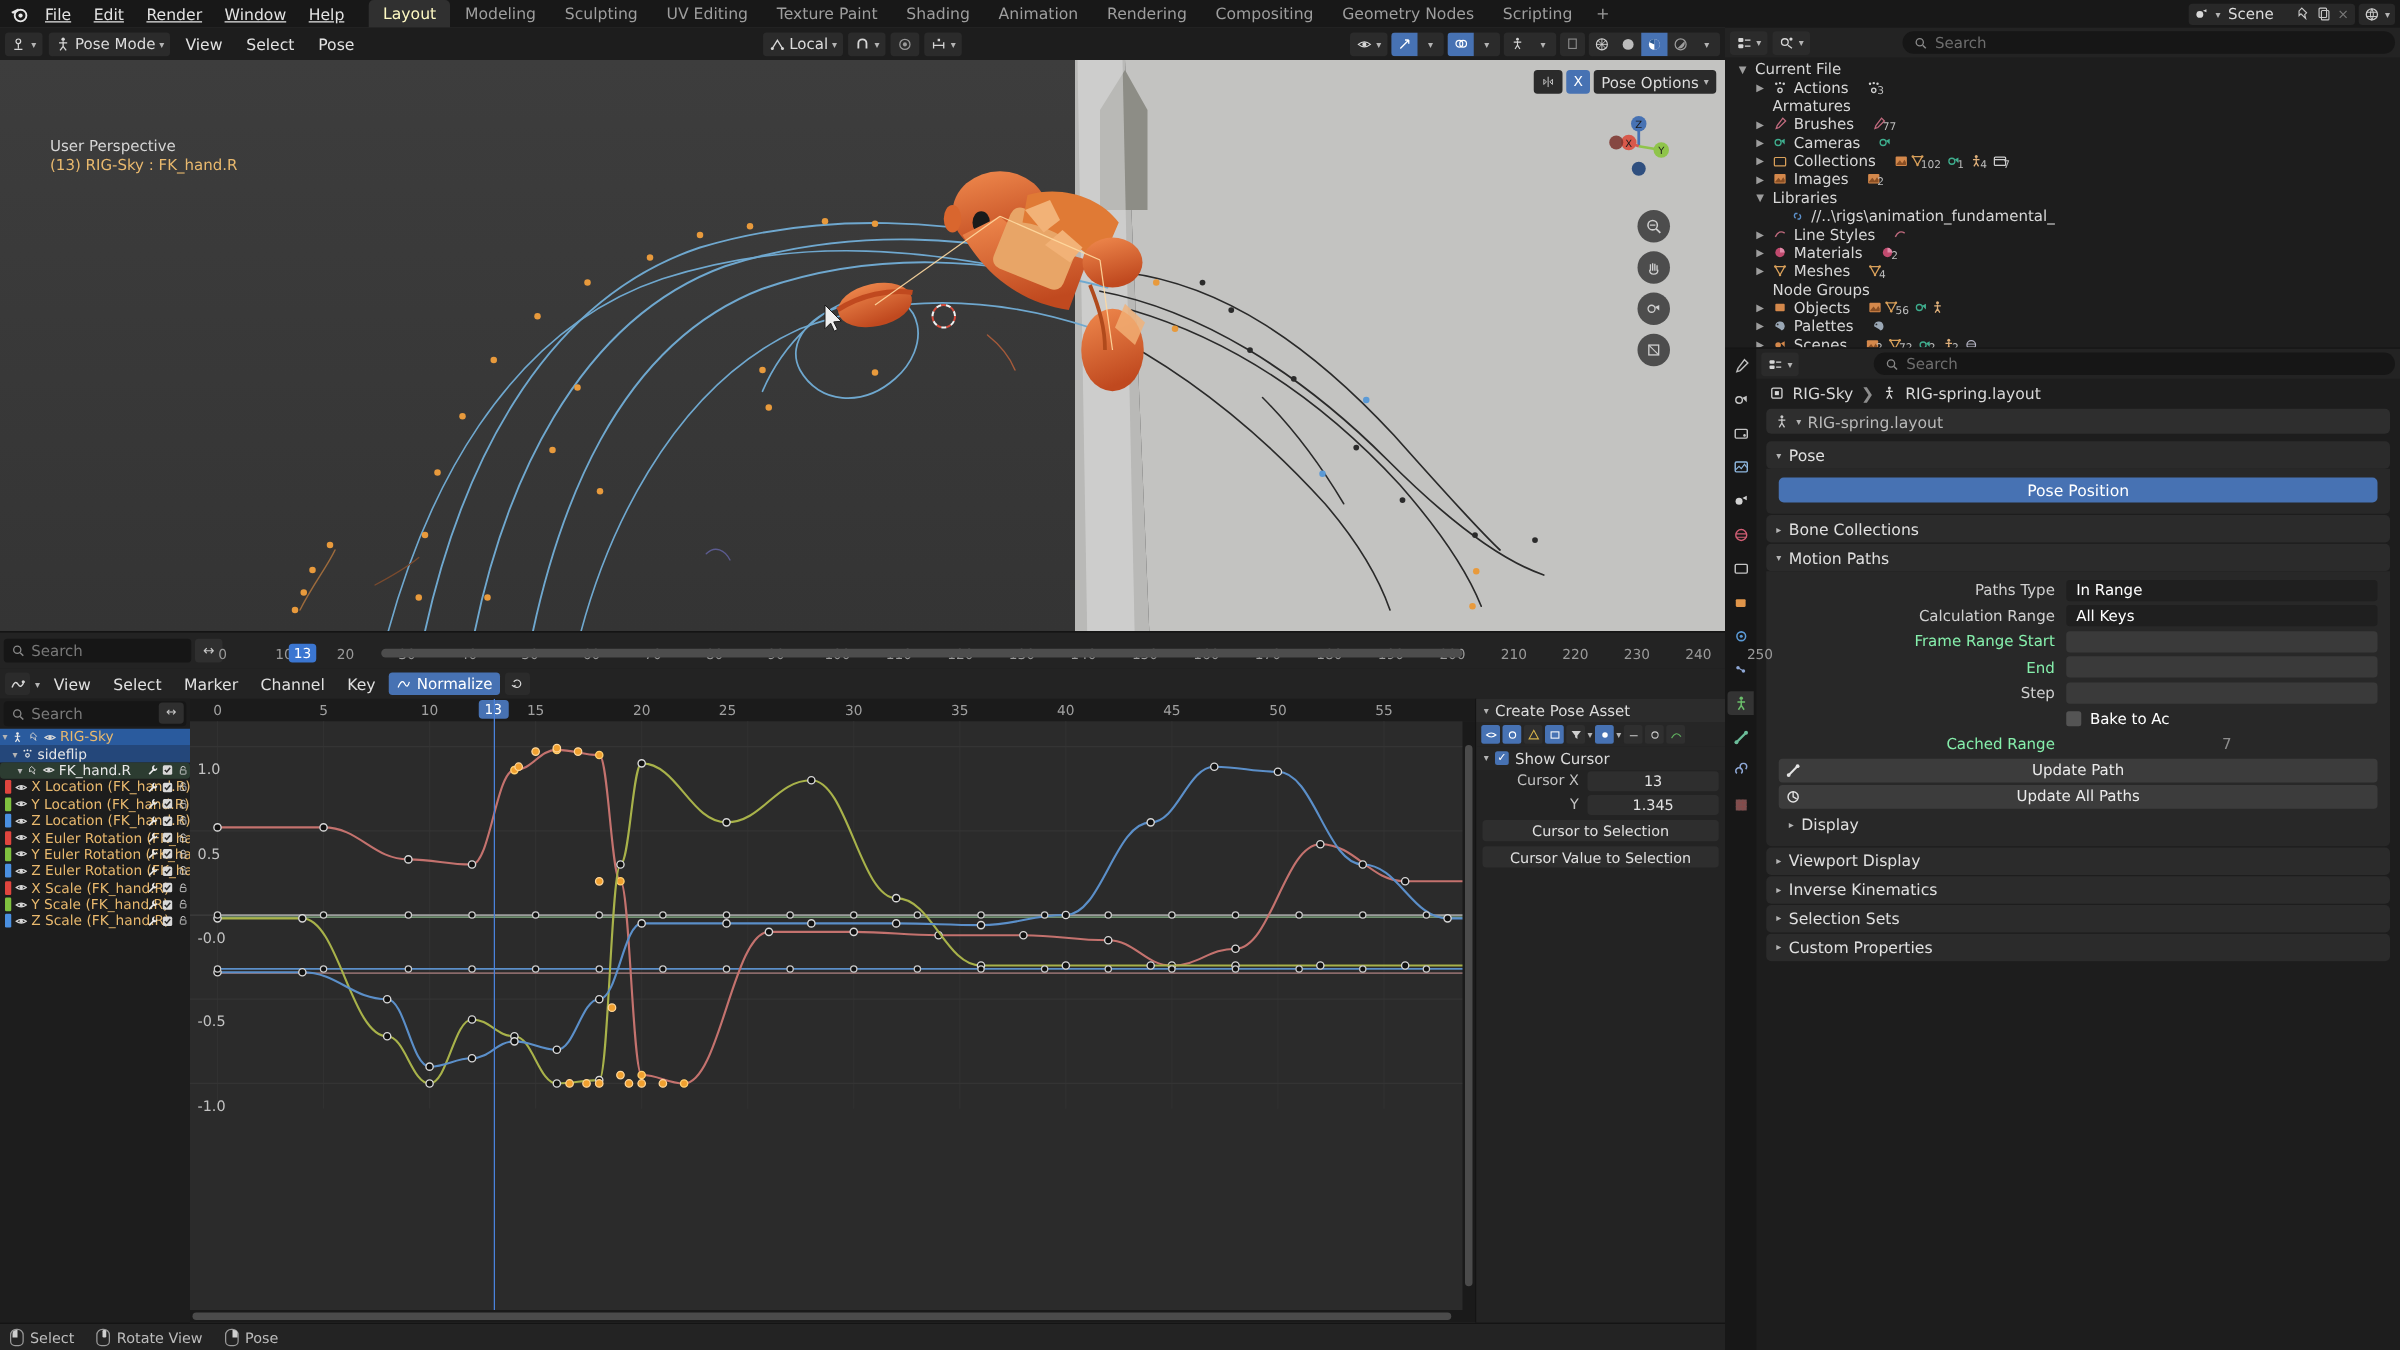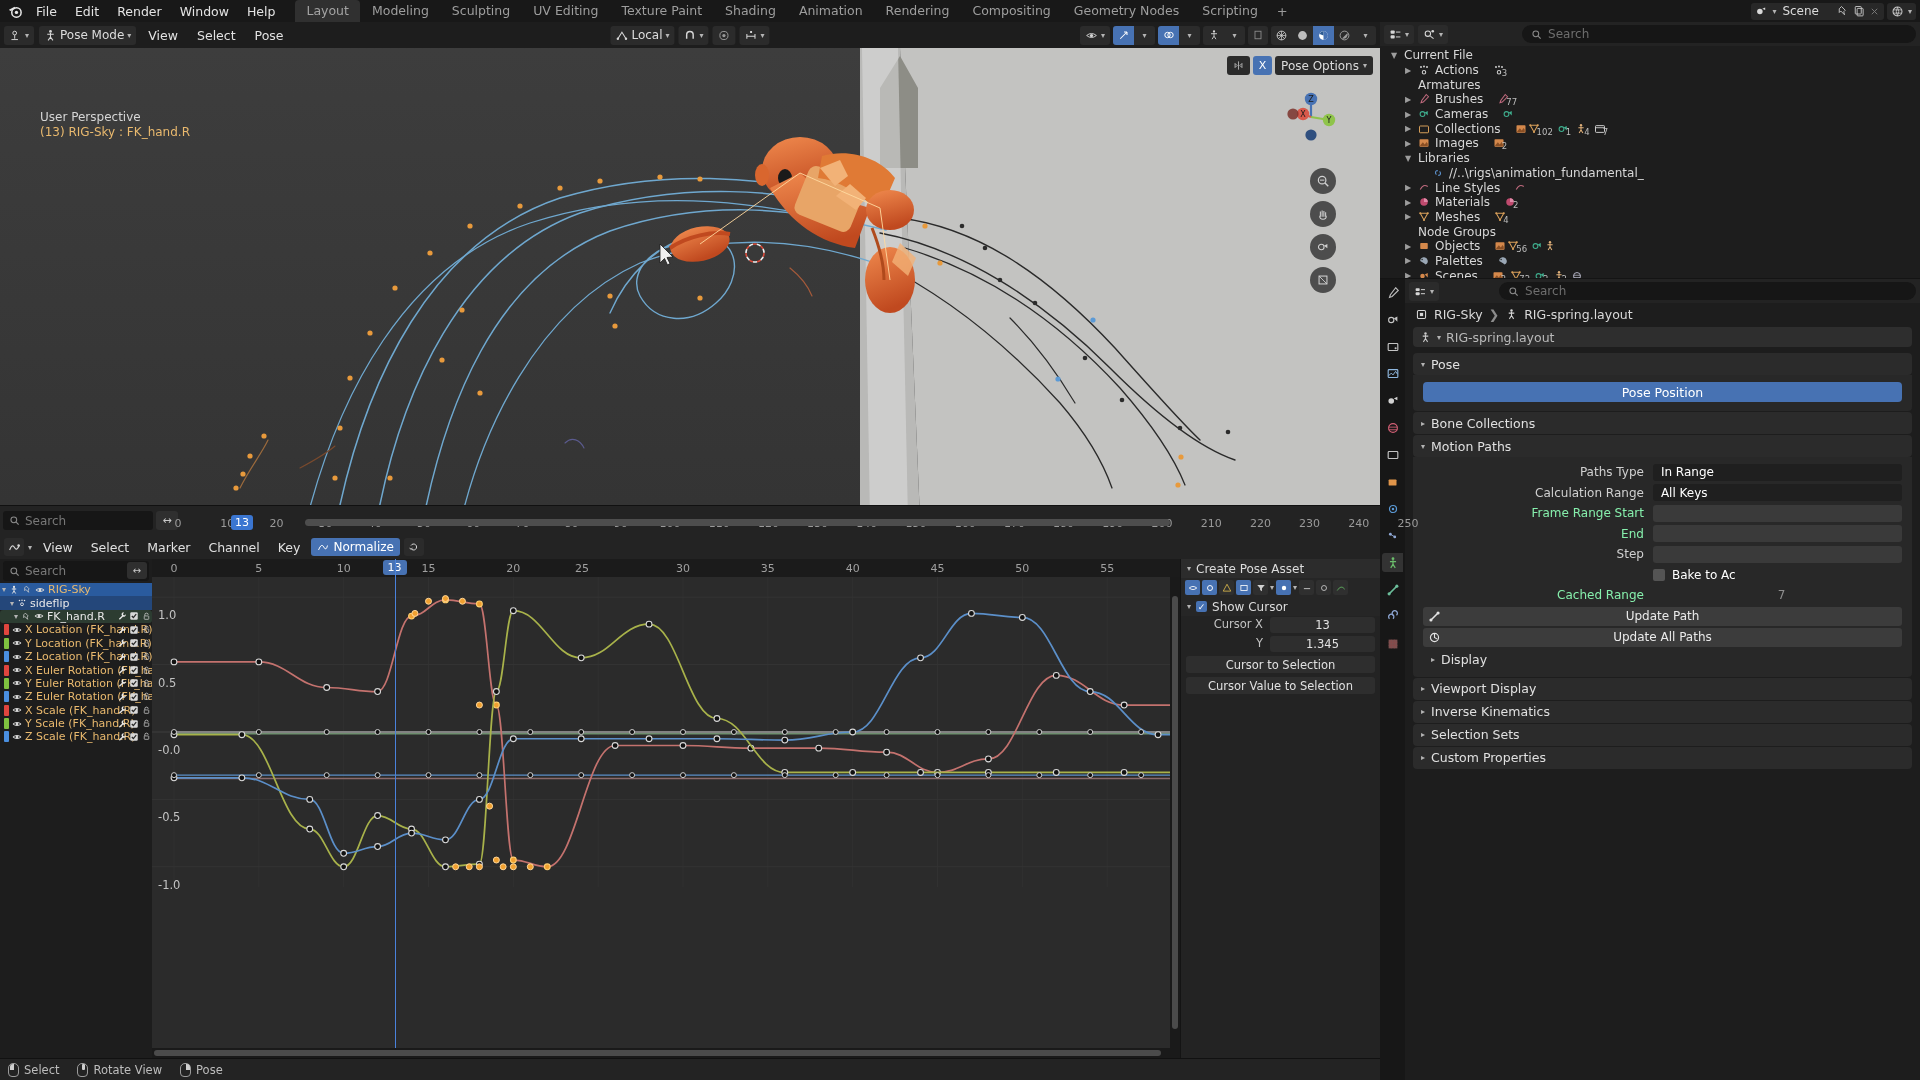--- a/index.html
+++ b/index.html
@@ -4,25 +4,25 @@
 <style>
   * { box-sizing: border-box; margin:0; padding:0; }
   html,body { width:1920px; height:1080px; overflow:hidden; background:#1d1d1d;
     font-family:"DejaVu Sans", sans-serif; color:#e6e6e6; }
   body { font-size:13px; -webkit-font-smoothing:antialiased; }
 
   
   #topbar { height:22px; background:#181818; display:flex; align-items:center;
     padding:0 4px; position:relative; }
   .tb-logo { width:22px; height:22px; display:flex; align-items:center; justify-content:center; }
-  .tb-menu { display:flex; align-items:center; gap:2px; margin-left:2px; }
+  .tb-menu { display:flex; align-items:center; gap:2px; margin-left:2px;text-decoration:underline; }
   .tb-menu span { padding:2px 8px; font-size:12.5px; color:#e3e3e3; border-radius:3px; }
   .tb-tabs { display:flex; align-items:center; margin-left:12px; gap:1px; }
   .tb-tabs .tab { padding:3px 11px 4px; font-size:12.5px; color:#9e9e9e; border-radius:4px 4px 0 0; }
-  .tb-tabs .tab.active { background:#303030; color:#a3a3a3; }
+  .tb-tabs .tab.active { background:#303030; color:#fef9c3; }
   .tb-tabs .plus { padding:2px 7px; color:#9a9a9a; font-size:13px; }
   .tb-right { position:absolute; right:4px; top:0; height:22px; display:flex;
     align-items:center; gap:3px; }
   .scene-box { background:#282828; border-radius:3px; display:flex; align-items:center;
     height:17px; padding:0 4px; gap:4px; }
   .scene-box .lbl { font-size:12px; color:#dcdcdc; padding:0 14px 0 2px; }
   .icn { display:inline-flex; align-items:center; justify-content:center; }
 
   
   #main { display:flex; height:1058px; }

